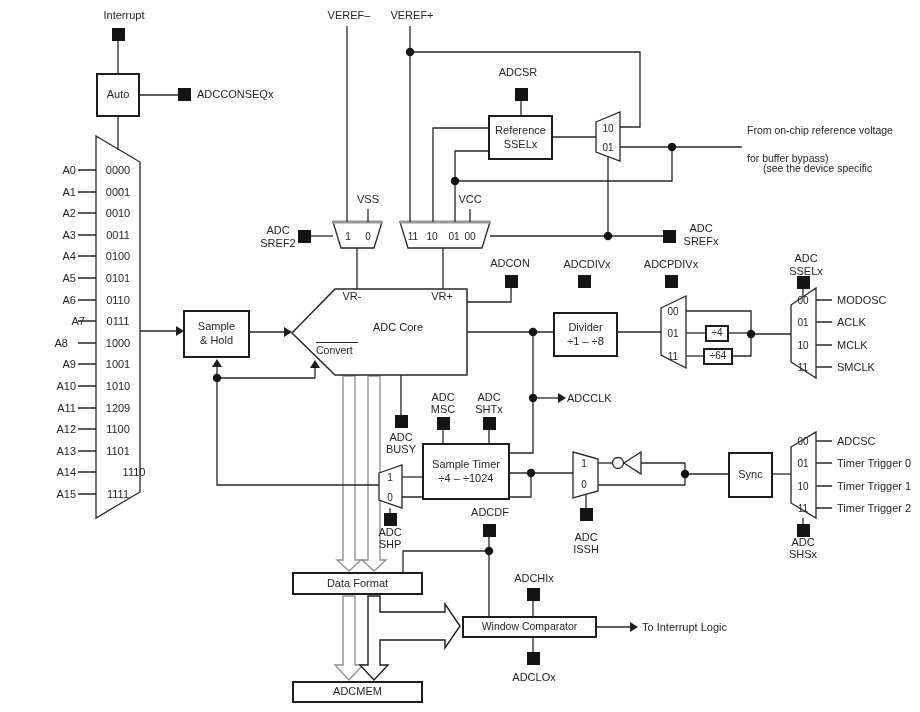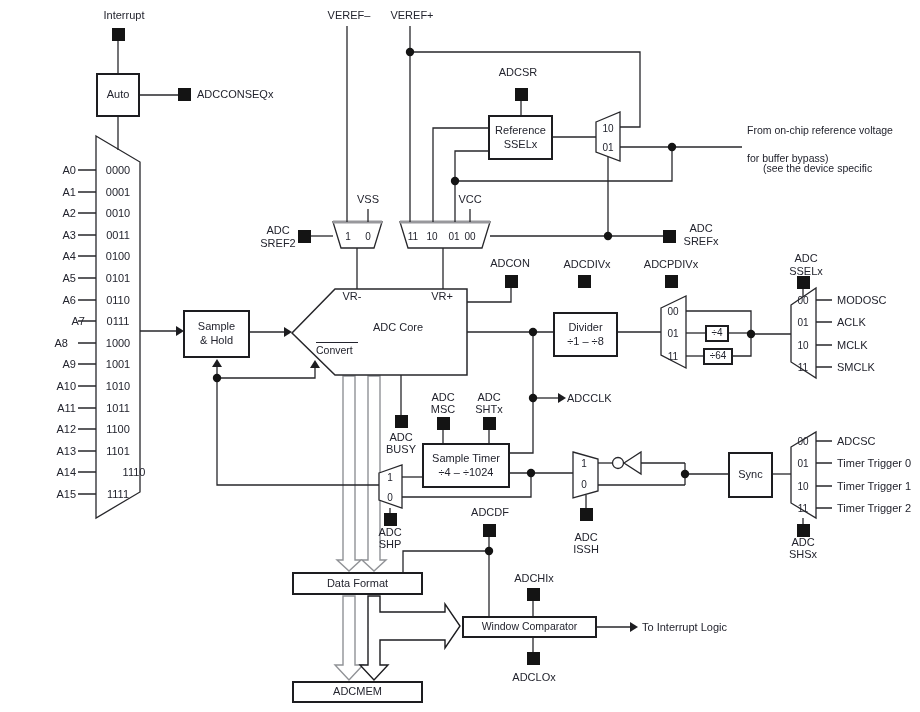--- a/index.html
+++ b/index.html
@@ -184,21 +184,21 @@
     </div>
 
 <div class="box thin" style="left:705px;top:325px;width:24px;height:17px;">
   <span>÷4</span>
     </div>
 
 <div class="box thin" style="left:703px;top:348px;width:30px;height:17px;">
   <span>÷64</span>
     </div>
 
-<div class="box" style="left:422px;top:443px;width:88px;height:45px;">
+<div class="box" style="left:422px;top:443px;width:88px;height:57px;">
   <span>Sample Timer</span>
   <span>÷4 – ÷1024</span>
     </div>
 
 <div class="box" style="left:728px;top:452px;width:45px;height:46px;">
   <span>Sync</span>
     </div>
 
 <div class="box" style="left:292px;top:572px;width:131px;height:23px;">
   <span>Data Format</span>
@@ -241,21 +241,21 @@
 <div class="lbl" style="left:118px;top:192px;">0001</div>
 <div class="lbl" style="left:118px;top:213px;">0010</div>
 <div class="lbl" style="left:118px;top:235px;">0011</div>
 <div class="lbl" style="left:118px;top:256px;">0100</div>
 <div class="lbl" style="left:118px;top:278px;">0101</div>
 <div class="lbl" style="left:118px;top:300px;">0110</div>
 <div class="lbl" style="left:118px;top:321px;">0111</div>
 <div class="lbl" style="left:118px;top:343px;">1000</div>
 <div class="lbl" style="left:118px;top:364px;">1001</div>
 <div class="lbl" style="left:118px;top:386px;">1010</div>
-<div class="lbl" style="left:118px;top:408px;">1011</div>
+<div class="lbl" style="left:118px;top:408px;">1209</div>
 <div class="lbl" style="left:118px;top:429px;">1100</div>
 <div class="lbl" style="left:118px;top:451px;">1101</div>
 <div class="lbl" style="left:118px;top:472px;margin-left:16px;">1110</div>
 <div class="lbl" style="left:118px;top:494px;">1111</div>
 
 <div class="lbl" style="left:349px;top:15px;">VEREF–</div>
 <div class="lbl" style="left:412px;top:15px;">VEREF+</div>
 <div class="lbl" style="left:368px;top:199px;">VSS</div>
 <div class="lbl" style="left:470px;top:199px;">VCC</div>
 

